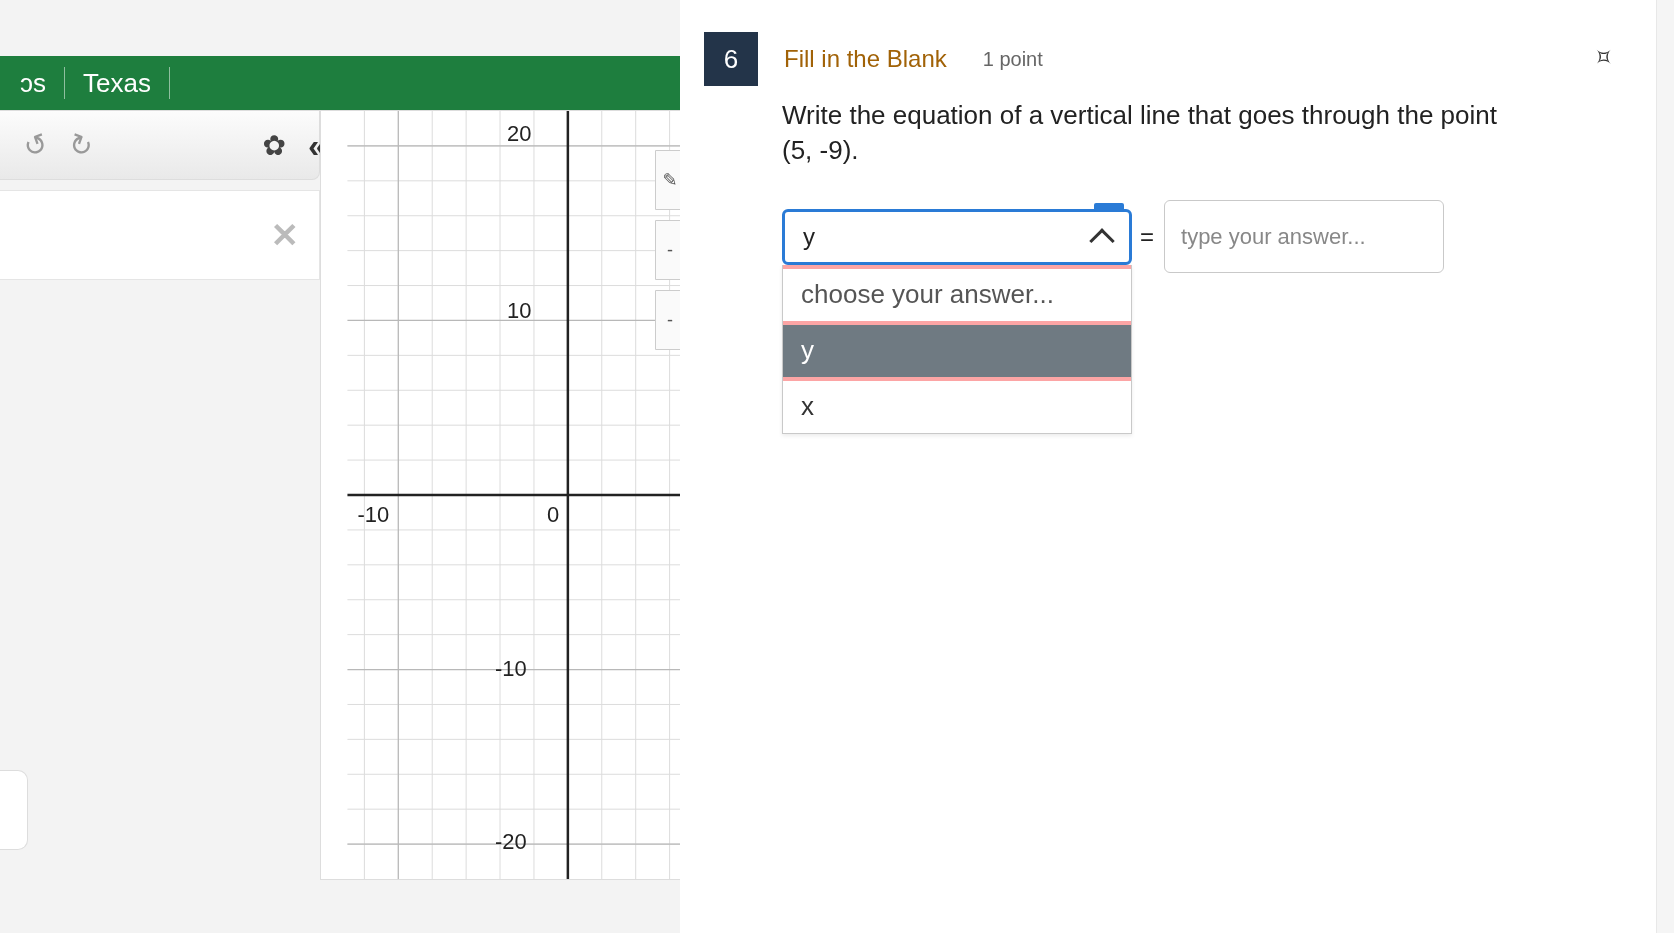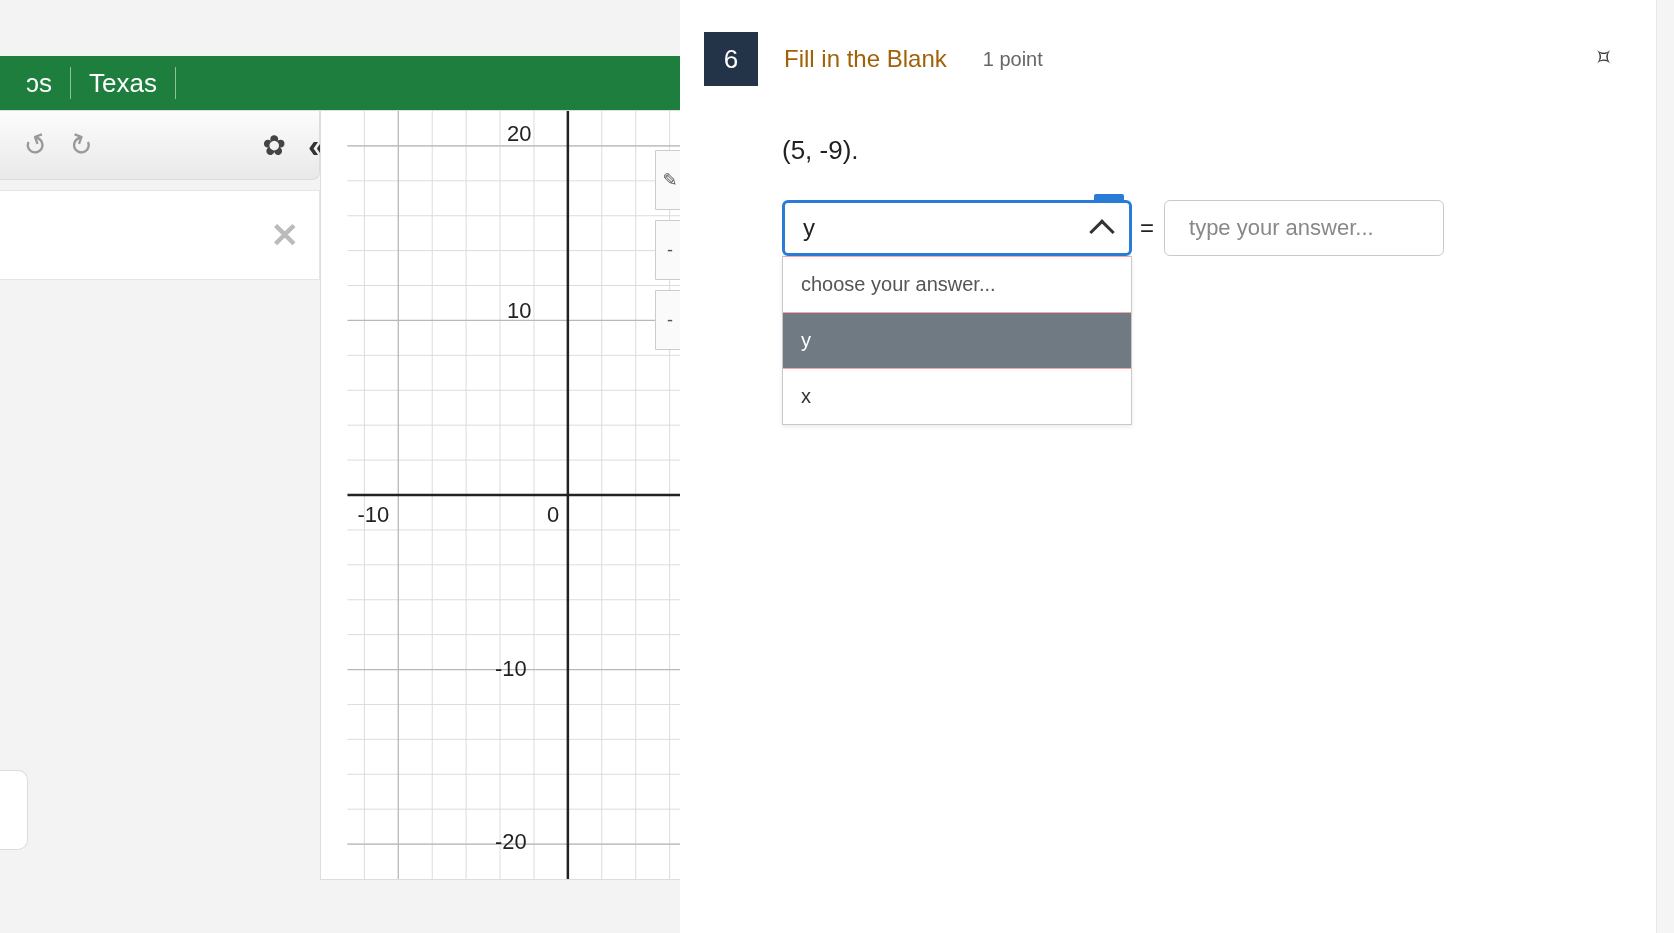--- a/index.html
+++ b/index.html
@@ -14,21 +14,21 @@
     position: relative;
     overflow: hidden;
   }
   .green-bar {
     position: absolute;
     top: 56px; left: 0;
     width: 100%; height: 54px;
     background: #1e7e3e;
     color: #fff;
     display: flex; align-items: center;
-    padding-left: 8px;
+    padding-left: 2px;
     font-size: 26px;
   }
   .green-bar .seg {
     padding: 0 18px;
     display: flex; align-items: center;
     height: 100%;
   }
   .green-bar .div { width: 1px; height: 60%; background: rgba(255,255,255,0.5); }
   .toolbar {
     position: absolute;
@@ -164,35 +164,35 @@
     width: 100%;
     border: 1px solid #c9c9c9;
     border-top: none;
     background: #fff;
     box-shadow: 0 2px 4px rgba(0,0,0,0.08);
   }
   .dd-item {
     height: 56px;
     display: flex; align-items: center;
     padding: 0 18px;
-    font-size: 20px; color: #333;
-    border-top: 1px solid #fca5a5;
+    font-size: 26px; color: #333;
+    border-top: 4px solid #fca5a5;
     cursor: pointer;
   }
   .dd-item.placeholder { color: #555; }
   .dd-item.selected { background: #6f7a82; color: #fff; }
   .equals {
     font-size: 24px; color: #222; padding: 0 4px 0 2px;
   }
   .text-answer {
-    width: 280px; height: 56px;
+    width: 280px; height: 73px;
     border: 1px solid #c9c9c9;
     border-radius: 6px;
     font-size: 22px;
-    padding: 0 24px;
+    padding: 0 16px;
     color: #ec4899;
   }
   .text-answer::placeholder { color: #888; }
 
   .right-scroll {
     position: absolute;
     top: 0; right: 0; width: 18px; height: 100%;
     background: #f5f5f5;
     border-left: 1px solid #e8e8e8;
   }
@@ -290,21 +290,21 @@
 
   <div class="right">
     <div class="qheader">
       <div class="qnum">6</div>
       <span class="qtype">Fill in the Blank</span>
       <span class="qpts">1 point</span>
     </div>
     <div class="pin-icon">✧</div>
 
     <div class="prompt">
-      <br>
+      <span>Write the equation of a vertical line that goes through the point</span><br>
       <span>(5, -9).</span>
     </div>
 
     <div class="answer-row">
       <div class="dropdown">
         <div class="dd-button">
           <span>y</span>
           <span class="caret-up"></span>
         </div>
         <div class="dd-list">

